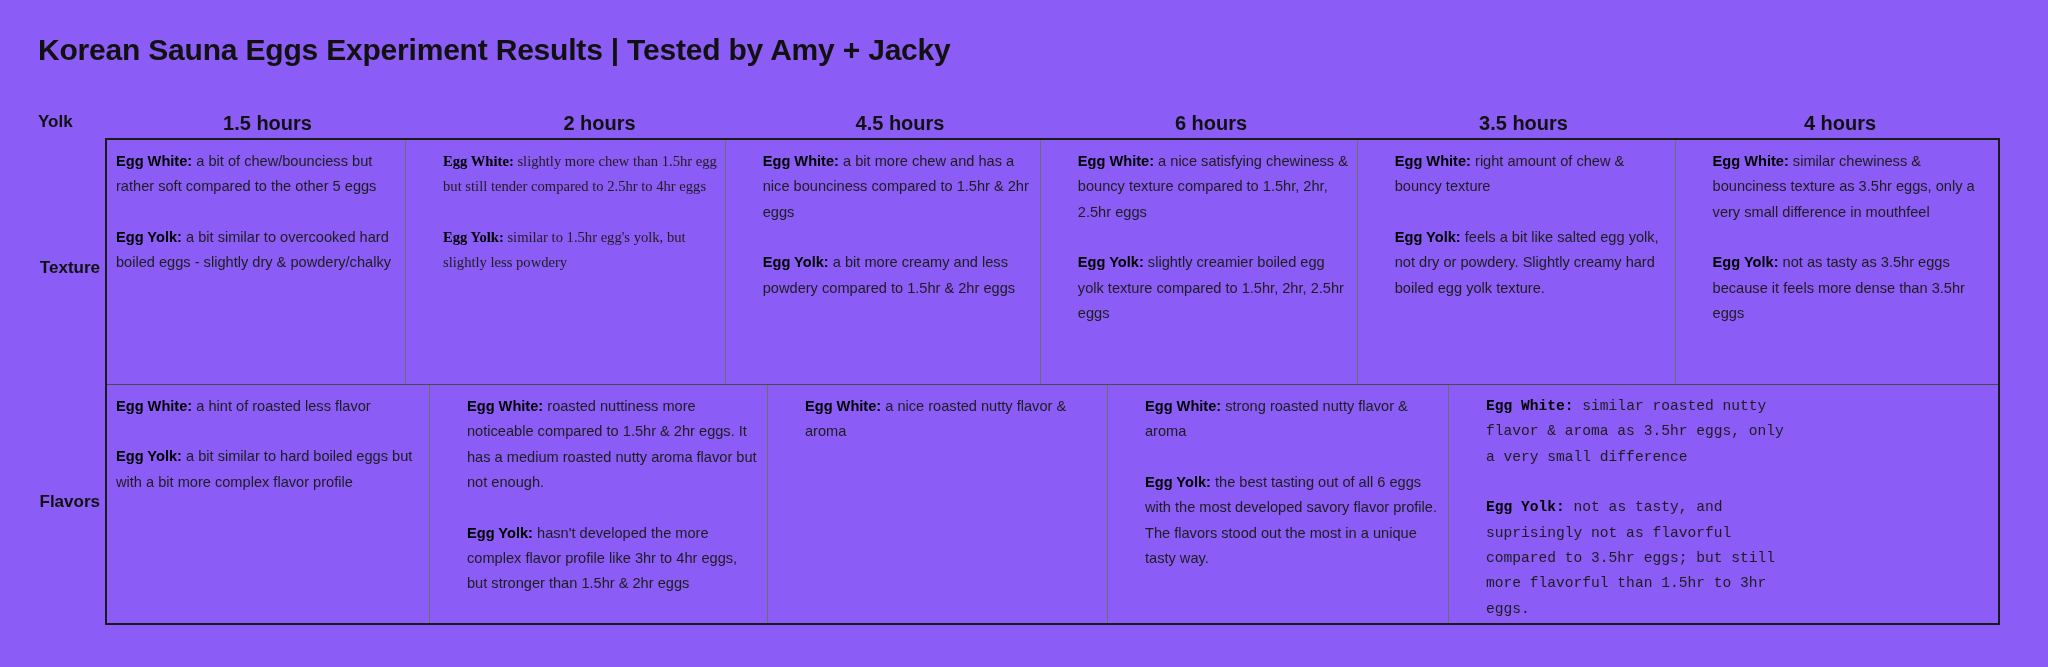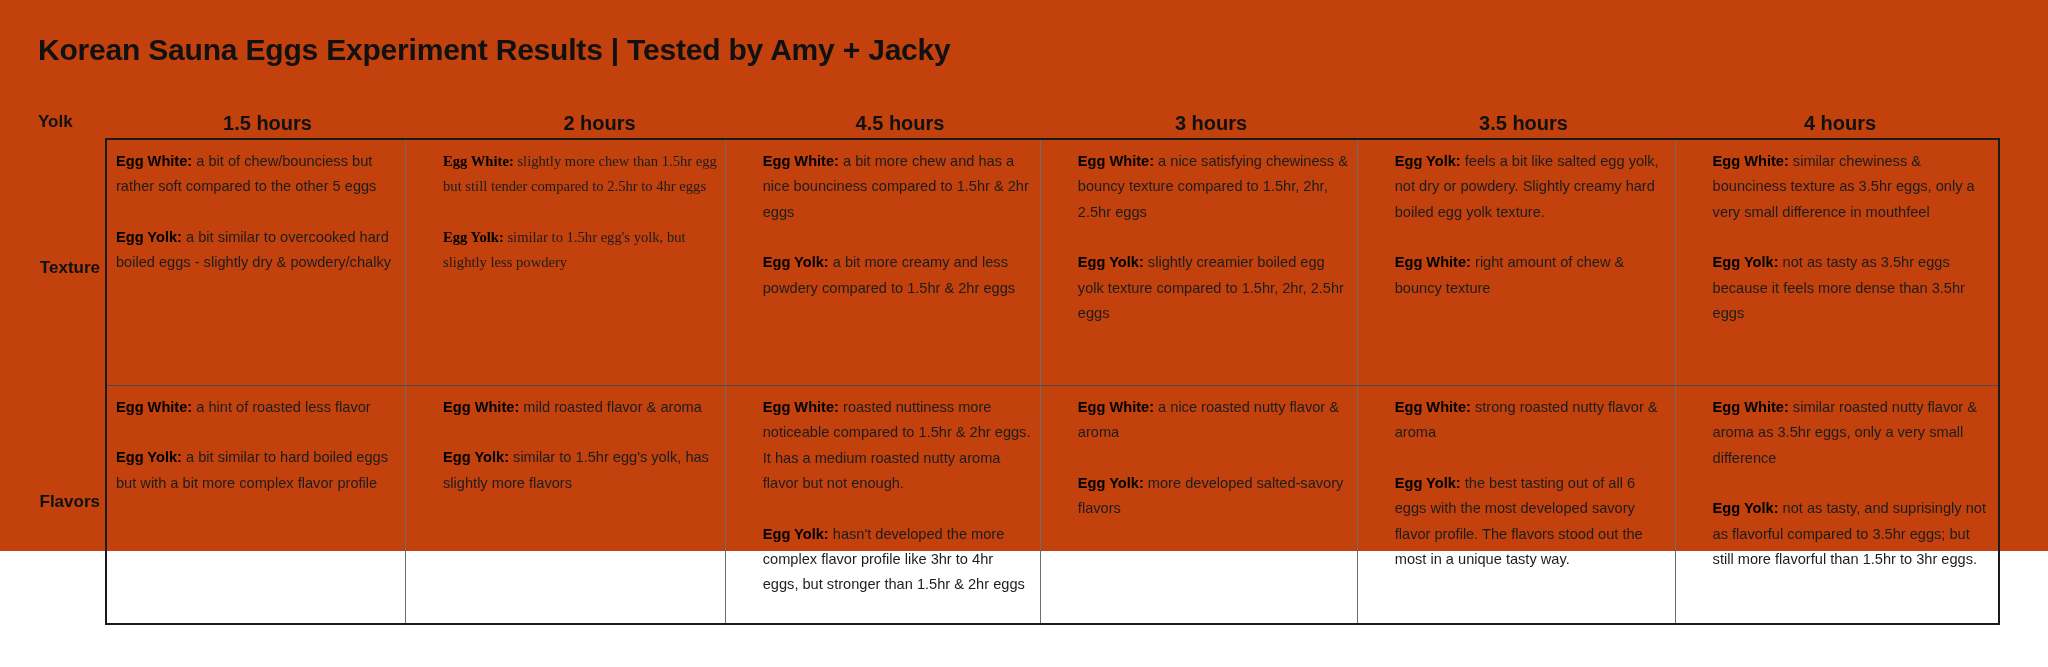--- a/index.html
+++ b/index.html
@@ -10,22 +10,22 @@
   body {
     width: 2048px;
     height: 667px;
     font-family: "Liberation Sans", sans-serif;
     color: #1a1a1a;
     overflow: hidden;
   }
   #page {
     position: relative;
     width: 2048px;
-    height: 551px;
-    background: #c2410c;
+    height: 667px;
+    background: #8b5cf6;
   }
   #title {
     position: absolute;
     left: 38px;
     top: 33px;
     font-size: 30px;
     font-weight: bold;
     letter-spacing: -0.2px;
     color: #111111;
     white-space: nowrap;
@@ -110,21 +110,21 @@
 
 <div id="page">
 
   <div id="title">Korean Sauna Eggs Experiment Results | Tested by Amy + Jacky</div>
 
   <div id="header-row">
     <div id="time-label">Yolk</div>
     <div class="col-header" style="left:105px;width:325px;">1.5 hours</div>
     <div class="col-header" style="left:442px;width:315px;">2 hours</div>
     <div class="col-header" style="left:745px;width:310px;">4.5 hours</div>
-    <div class="col-header" style="left:1055px;width:312px;">3 hours</div>
+    <div class="col-header" style="left:1055px;width:312px;">6 hours</div>
     <div class="col-header" style="left:1367px;width:313px;">3.5 hours</div>
     <div class="col-header" style="left:1680px;width:320px;">4 hours</div>
   </div>
 
   <div class="row-label" id="label-texture">Texture</div>
   <div class="row-label" id="label-flavors">Flavors</div>
 
   <div id="table">
 
     <div class="trow" id="row-texture">
@@ -138,50 +138,45 @@
       </div>
       <div class="tcell" style="width:310px;">
         <p class="para"><span class="lbl">Egg White:</span> <span>a bit more chew and has a nice bounciness compared to 1.5hr &amp; 2hr eggs</span></p>
         <p class="para"><span class="lbl">Egg Yolk:</span> <span>a bit more creamy and less powdery compared to 1.5hr &amp; 2hr eggs</span></p>
       </div>
       <div class="tcell" style="width:312px;">
         <p class="para"><span class="lbl">Egg White:</span> <span>a nice satisfying chewiness &amp; bouncy texture compared to 1.5hr, 2hr, 2.5hr eggs</span></p>
         <p class="para"><span class="lbl">Egg Yolk:</span> <span>slightly creamier boiled egg yolk texture compared to 1.5hr, 2hr, 2.5hr eggs</span></p>
       </div>
       <div class="tcell" style="width:313px;">
+        <p class="para"><span class="lbl">Egg White:</span> <span>right amount of chew &amp; bouncy texture</span></p>
         <p class="para"><span class="lbl">Egg Yolk:</span> <span>feels a bit like salted egg yolk, not dry or powdery. Slightly creamy hard boiled egg yolk texture.</span></p>
-        <p class="para"><span class="lbl">Egg White:</span> <span>right amount of chew &amp; bouncy texture</span></p>
       </div>
       <div class="tcell" style="width:318px;">
         <p class="para"><span class="lbl">Egg White:</span> <span>similar chewiness &amp; bounciness texture as 3.5hr eggs, only a very small difference in mouthfeel</span></p>
         <p class="para"><span class="lbl">Egg Yolk:</span> <span>not as tasty as 3.5hr eggs because it feels more dense than 3.5hr eggs</span></p>
       </div>
     </div>
 
     <div class="trow" id="row-flavors">
       <div class="tcell" style="width:323px;">
         <p class="para"><span class="lbl">Egg White:</span> <span>a hint of roasted less flavor</span></p>
         <p class="para"><span class="lbl">Egg Yolk:</span> <span>a bit similar to hard boiled eggs but with a bit more complex flavor profile</span></p>
       </div>
-      <div class="tcell" style="width:315px;">
-        <p class="para"><span class="lbl">Egg White:</span> <span>mild roasted flavor &amp; aroma</span></p>
-        <p class="para"><span class="lbl">Egg Yolk:</span> <span>similar to 1.5hr egg's yolk, has slightly more flavors</span></p>
-      </div>
       <div class="tcell" style="width:310px;">
         <p class="para"><span class="lbl">Egg White:</span> <span>roasted nuttiness more noticeable compared to 1.5hr &amp; 2hr eggs. It has a medium roasted nutty aroma flavor but not enough.</span></p>
         <p class="para"><span class="lbl">Egg Yolk:</span> <span>hasn't developed the more complex flavor profile like 3hr to 4hr eggs, but stronger than 1.5hr &amp; 2hr eggs</span></p>
       </div>
       <div class="tcell" style="width:312px;">
         <p class="para"><span class="lbl">Egg White:</span> <span>a nice roasted nutty flavor &amp; aroma</span></p>
-        <p class="para"><span class="lbl">Egg Yolk:</span> <span>more developed salted-savory flavors</span></p>
       </div>
       <div class="tcell" style="width:313px;">
         <p class="para"><span class="lbl">Egg White:</span> <span>strong roasted nutty flavor &amp; aroma</span></p>
         <p class="para"><span class="lbl">Egg Yolk:</span> <span>the best tasting out of all 6 eggs with the most developed savory flavor profile. The flavors stood out the most in a unique tasty way.</span></p>
       </div>
-      <div class="tcell" style="width:318px;">
+      <div class="tcell" style="width:318px;font-family:Liberation Mono, monospace;">
         <p class="para"><span class="lbl">Egg White:</span> <span>similar roasted nutty flavor &amp; aroma as 3.5hr eggs, only a very small difference</span></p>
         <p class="para"><span class="lbl">Egg Yolk:</span> <span>not as tasty, and suprisingly not as flavorful compared to 3.5hr eggs; but still more flavorful than 1.5hr to 3hr eggs.</span></p>
       </div>
     </div>
 
   </div>
 </div>
 
 </body></html>

